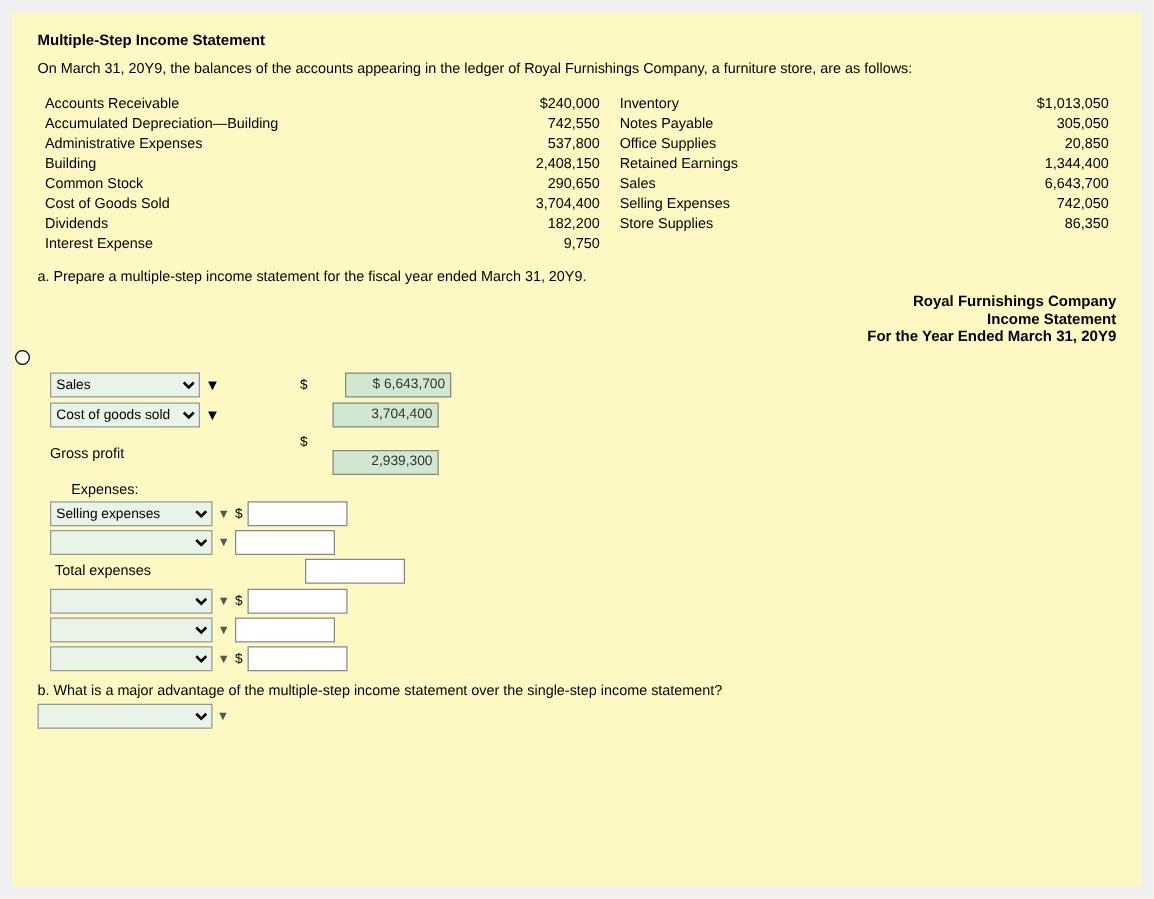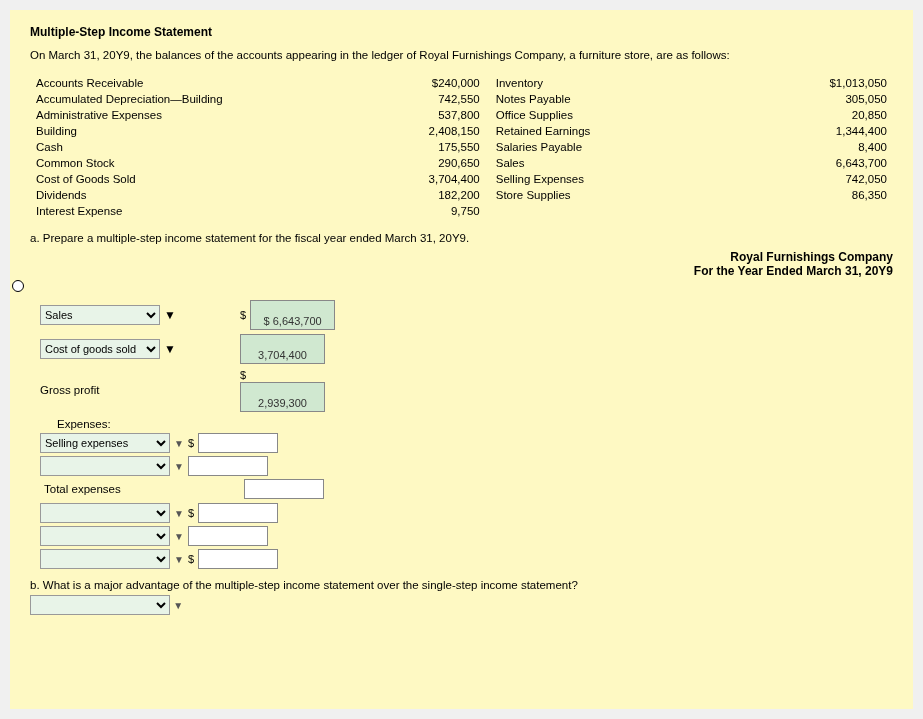--- a/index.html
+++ b/index.html
@@ -100,23 +100,24 @@
     }
     .dollar-sign {
       font-size: 11px;
     }
     .value-box-filled {
       border: 1px solid #888;
       background: #d0e8d0;
       height: 20px;
       width: 80px;
       font-size: 11px;
-      padding: 14px 4px;
-      text-align: center;
+      padding: 2px 4px;
+      text-align: right;
       color: #333;
+      margin-left: 26px;
     }
     .input-box {
       border: 1px solid #888;
       background: #fff;
       height: 20px;
       width: 80px;
       font-size: 11px;
       padding: 2px 4px;
     }
     .static-label {
@@ -214,26 +215,20 @@
       <td class="item-col">Office Supplies</td>
       <td class="amount2-col">20,850</td>
     </tr>
         <tr>
       <td class="label-col">Building</td>
       <td class="amount-col">2,408,150</td>
       <td class="item-col">Retained Earnings</td>
       <td class="amount2-col">1,344,400</td>
     </tr>
         <tr>
-      <td class="label-col">Cash</td>
-      <td class="amount-col">175,550</td>
-      <td class="item-col">Salaries Payable</td>
-      <td class="amount2-col">8,400</td>
-    </tr>
-        <tr>
       <td class="label-col">Common Stock</td>
       <td class="amount-col">290,650</td>
       <td class="item-col">Sales</td>
       <td class="amount2-col">6,643,700</td>
     </tr>
         <tr>
       <td class="label-col">Cost of Goods Sold</td>
       <td class="amount-col">3,704,400</td>
       <td class="item-col">Selling Expenses</td>
       <td class="amount2-col">742,050</td>
@@ -250,20 +245,21 @@
       <td class="item-col"></td>
       <td class="amount2-col"></td>
     </tr>
       </tbody>
   </table>
 
   <div class="question-label">a. Prepare a multiple-step income statement for the fiscal year ended March 31, 20Y9.</div>
 
   <div class="statement-header">
     <div class="company-name">Royal Furnishings Company</div>
+    <div class="statement-title">Income Statement</div>
     <div class="period">For the Year Ended March 31, 20Y9</div>
   </div>
 
   <div class="income-section">
 
     <div class="income-row">
       <div class="row-label">
         <select>
           <option>Sales</option>
         </select>

